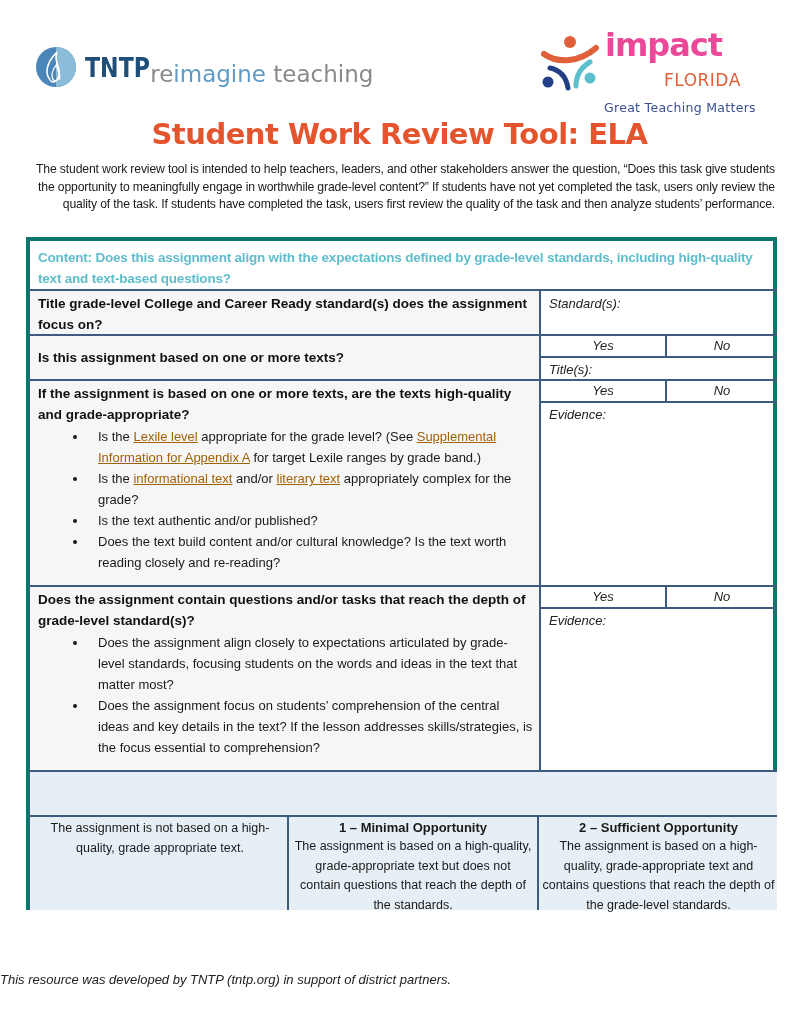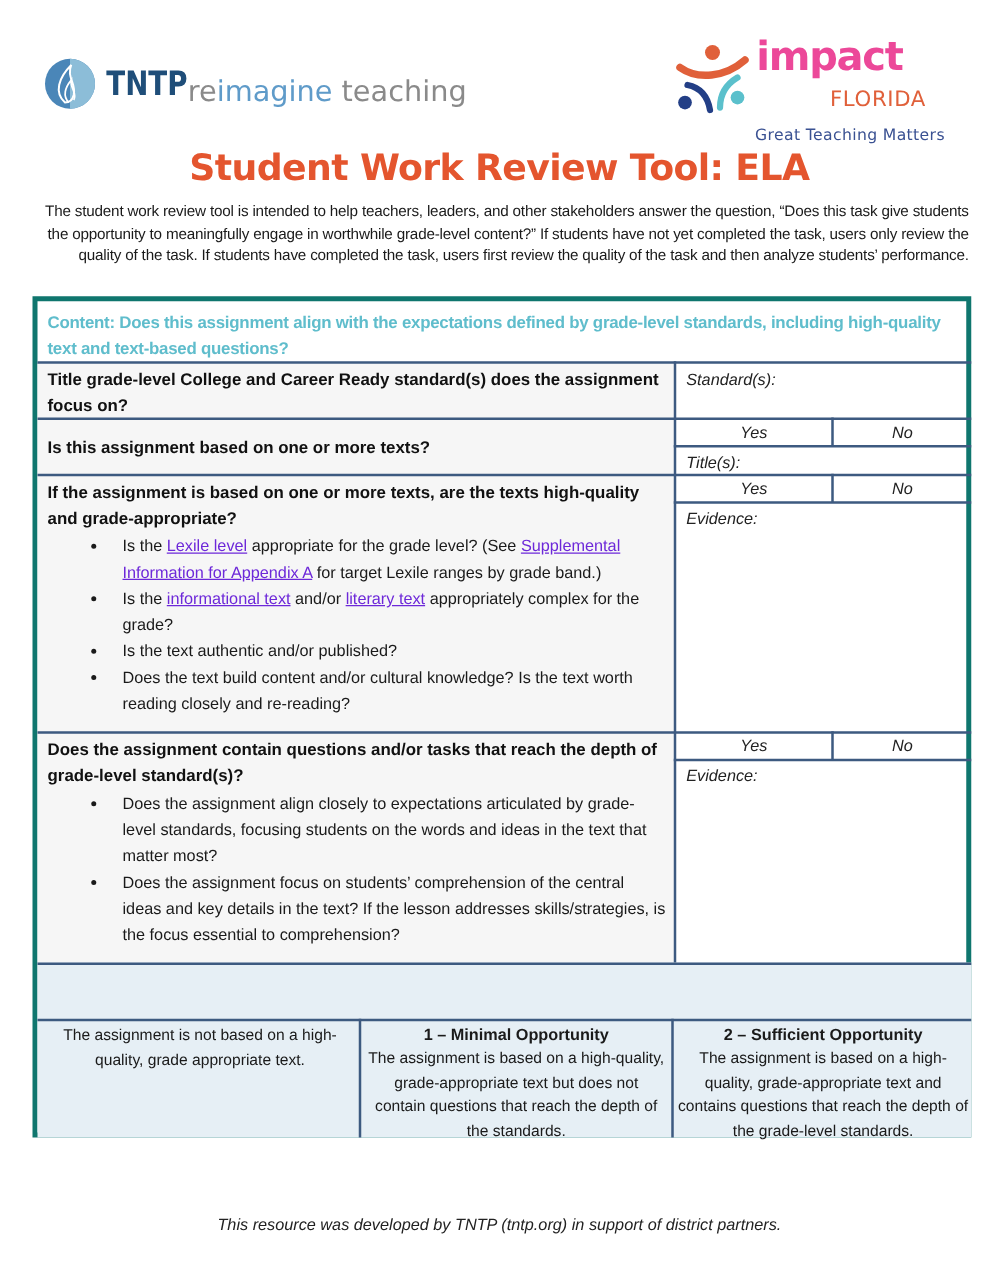--- a/index.html
+++ b/index.html
@@ -31,30 +31,30 @@
   .cell { position:absolute; box-sizing:border-box; }
   .hline { position:absolute; height:2px; background:#3d5a80; }
   .vline { position:absolute; width:2px; background:#3d5a80; }
 
   .content-head { color:#5fbdcc; font-weight:bold; font-size:13.5px; line-height:21px; letter-spacing:-0.2px; }
   .q { font-weight:bold; font-size:13.5px; line-height:21px; color:#111; }
   .label-i { font-style:italic; font-size:13px; color:#222; }
   .yn { font-style:italic; font-size:13px; color:#222; text-align:center; }
   ul.bl { margin:1px 0 0 0; padding-left:50px; font-size:13px; line-height:21px; color:#1a1a1a; }
   ul.bl li { padding-left:10px; }
-  a.lnk { color:#6d28d9; text-decoration:underline; }
+  a.lnk { color:#a16207; text-decoration:underline; }
 
   .grey { background:#f6f6f6; }
   .blue-bg { background:#e6eff5; }
 
   .overall { font-size:13px; line-height:21px; text-align:center; color:#1a1a1a; }
   .rate-title { font-weight:bold; font-size:13px; line-height:18px; text-align:center; }
   .rate-desc { font-size:12.5px; line-height:19.5px; text-align:center; color:#1a1a1a; }
 
-  #footer { left:0; width:799px; top:972px; text-align:center; font-style:italic; font-size:13px; color:#222; }
+  #footer { left:0; width:799px; top:972px; text-align:left; font-style:italic; font-size:13px; color:#222; }
 </style>
 </head>
 <body>
 
 <div id="tntp-logo" class="abs">
   <svg class="mark" viewBox="0 0 42 42">
     <circle cx="21" cy="21" r="20" fill="#4a86b8"></circle>
     <path d="M21 1 A20 20 0 0 1 21 41 Z" fill="#8cbdd8"></path>
     <path d="M17 36 C8 28 12 16 22 6 C18 16 26 20 24 30 C23 34 20 36 17 36 Z" fill="none" stroke="#ffffff" stroke-width="1.6"></path>
     <path d="M20 36 C15 31 17 24 22 18 C21 25 27 28 24 34" fill="none" stroke="#ffffff" stroke-width="1.4"></path>

